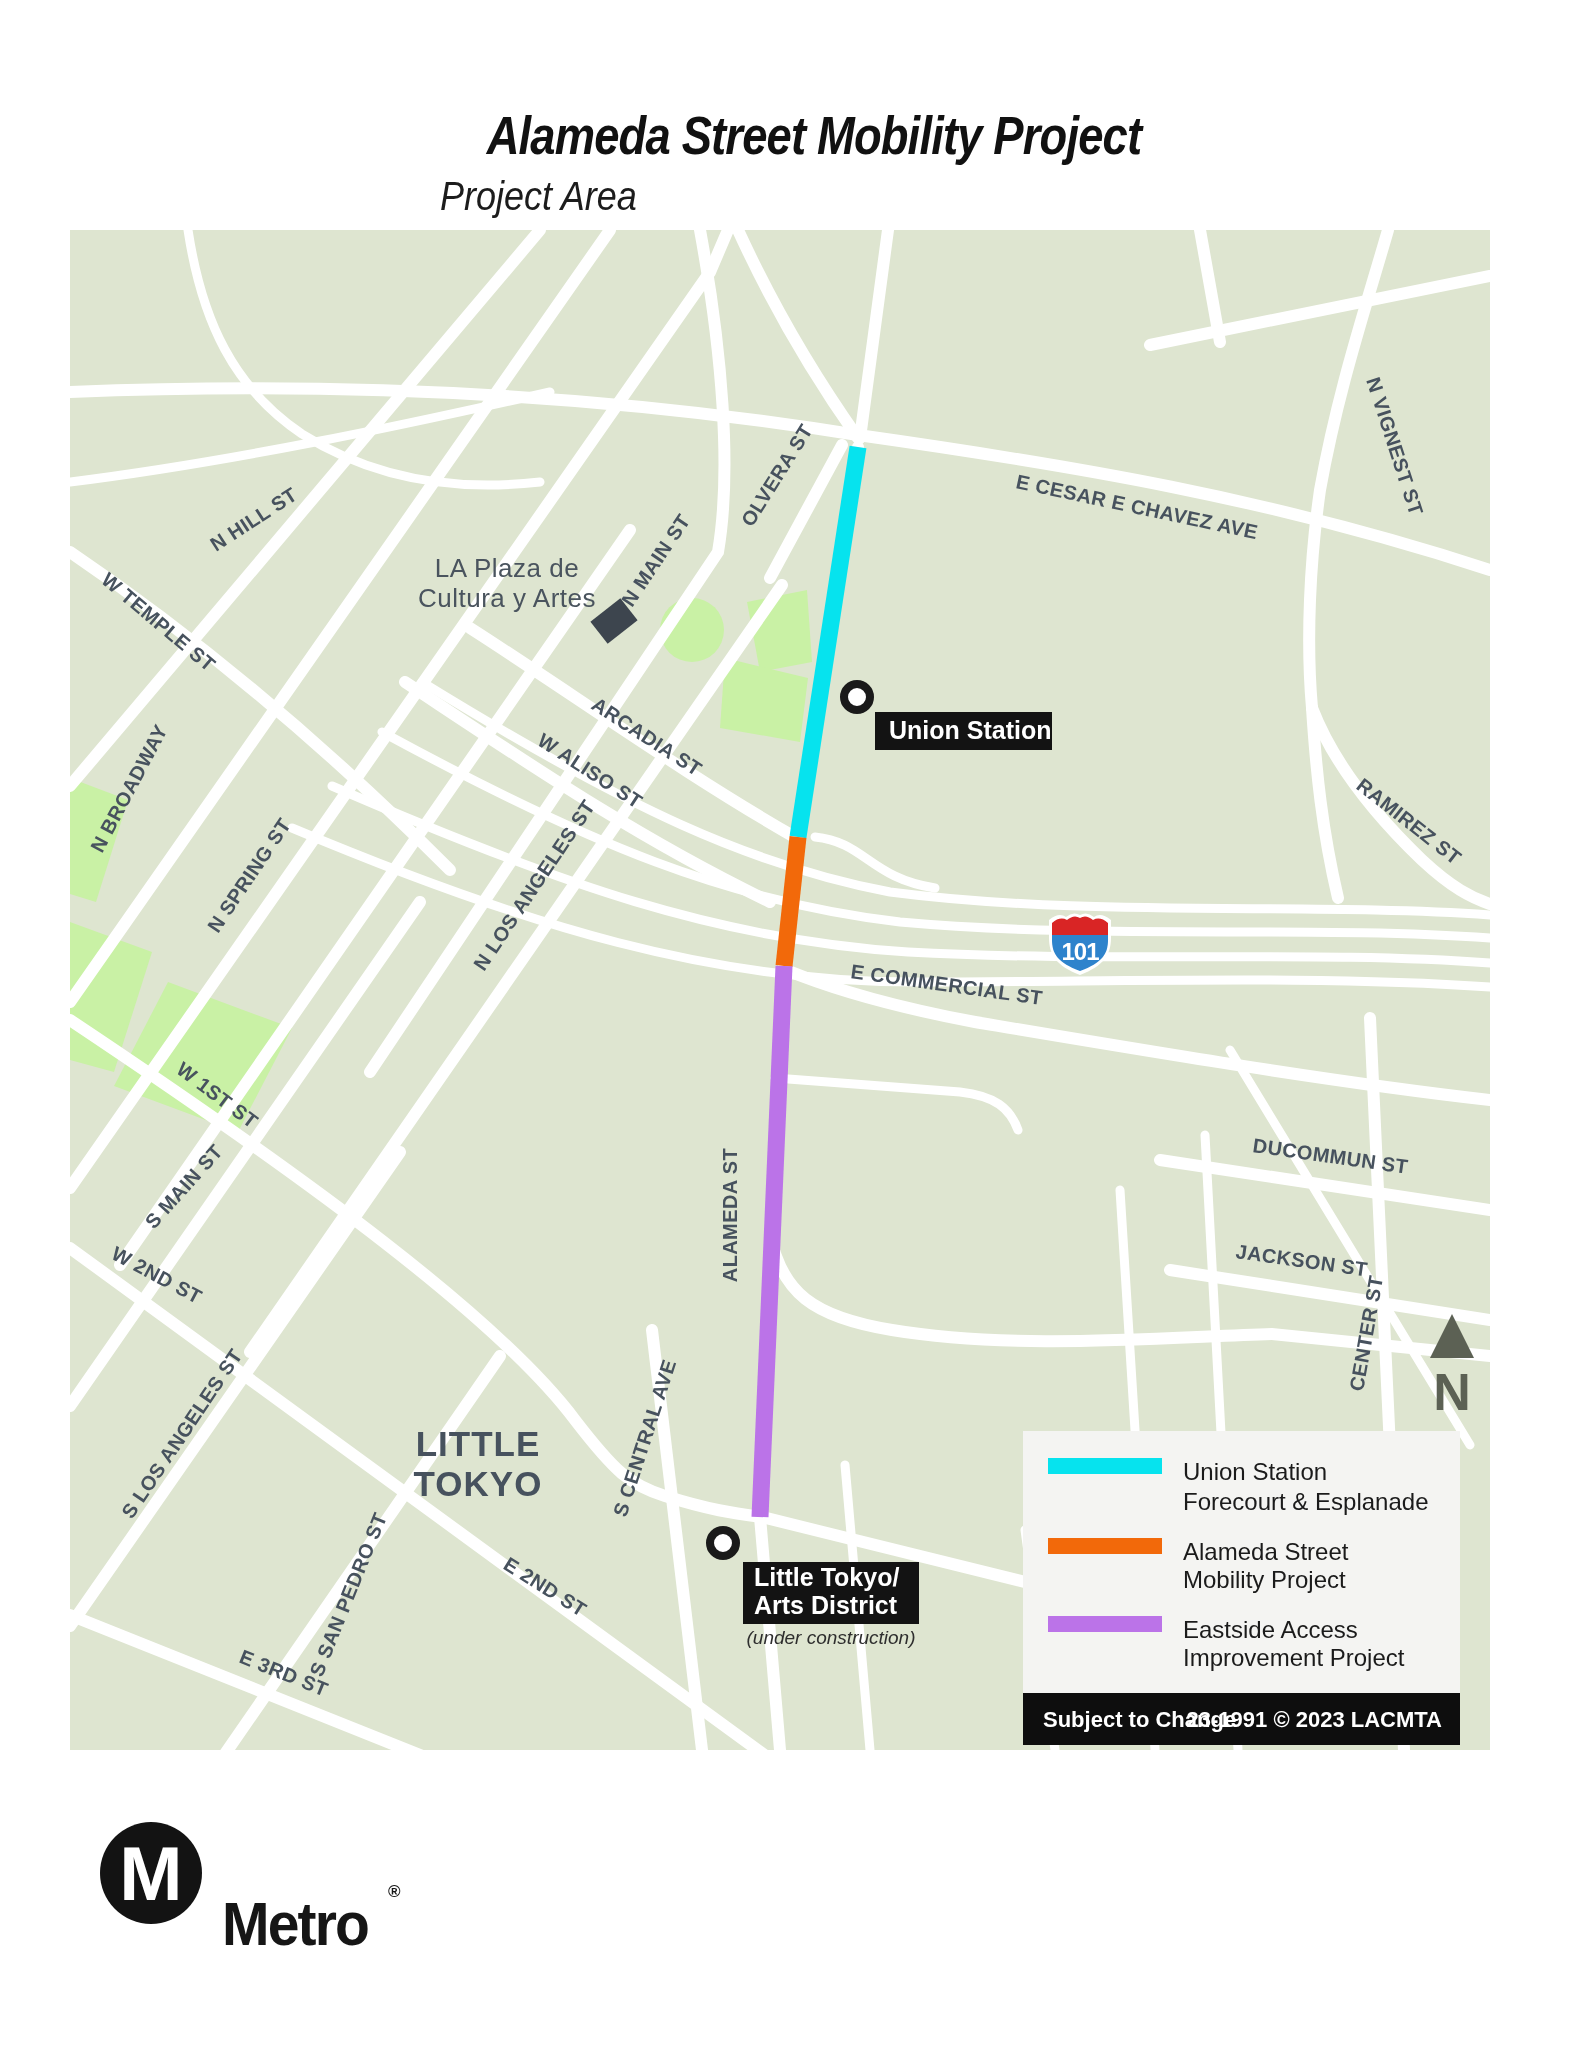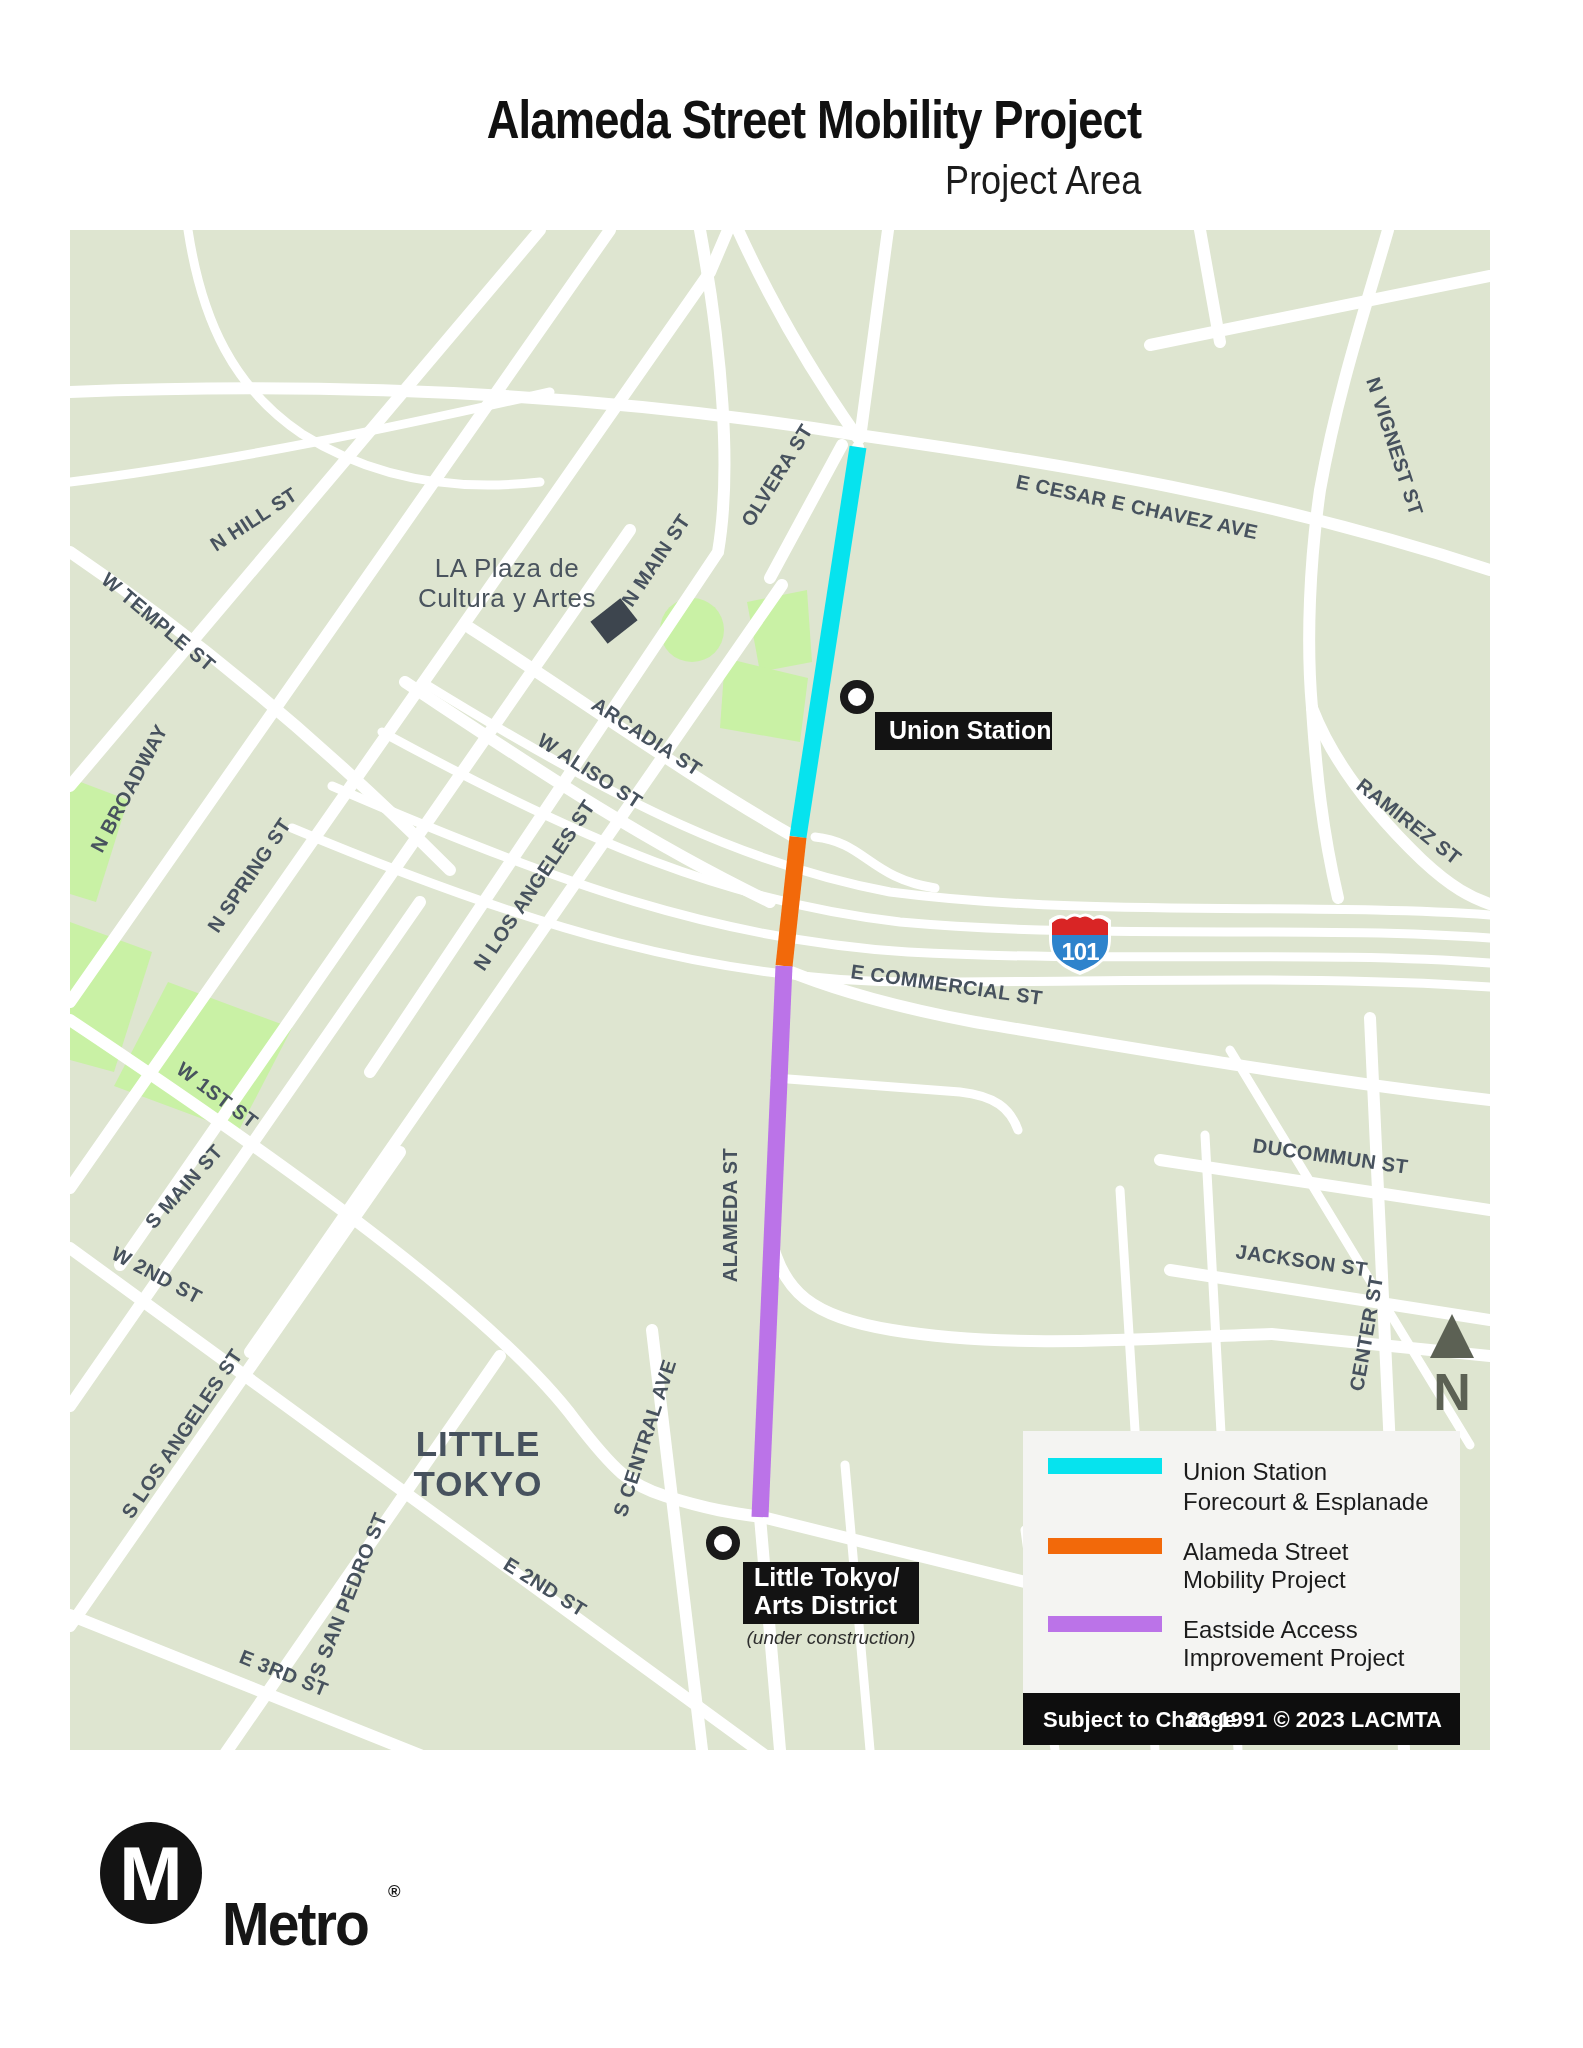--- a/index.html
+++ b/index.html
@@ -1,18 +1,18 @@
 <!DOCTYPE html>
 <html><head>
 <meta charset="utf-8">
 <style>
   html,body{margin:0;padding:0;}
   body{width:1583px;height:2048px;position:relative;background:#ffffff;
        font-family:"Liberation Sans",sans-serif;overflow:hidden;}
-  .header{position:absolute;top:88px;right:442px;text-align:right;}
+  .header{position:absolute;top:104px;right:442px;font-style:italic;}
   .title{margin:0;font-size:54px;font-weight:bold;color:#111;white-space:nowrap;
          letter-spacing:-1px;transform:scaleX(.84);transform-origin:right center;}
   .subtitle{margin:8px 0 0;font-size:40px;font-weight:400;color:#1c1c1c;white-space:nowrap;
          transform:scaleX(.9);transform-origin:right center;}
   .map-wrap{position:absolute;left:70px;top:230px;width:1420px;height:1520px;}
   svg{display:block;}
   svg text{font-family:"Liberation Sans",sans-serif;}
   .street-label{font-size:20px;font-weight:bold;fill:#47525e;letter-spacing:.4px;}
   .area-label{font-size:26px;fill:#4a545e;letter-spacing:.5px;}
   .big-area-label{font-size:35px;font-weight:bold;fill:#47525e;letter-spacing:1px;}

